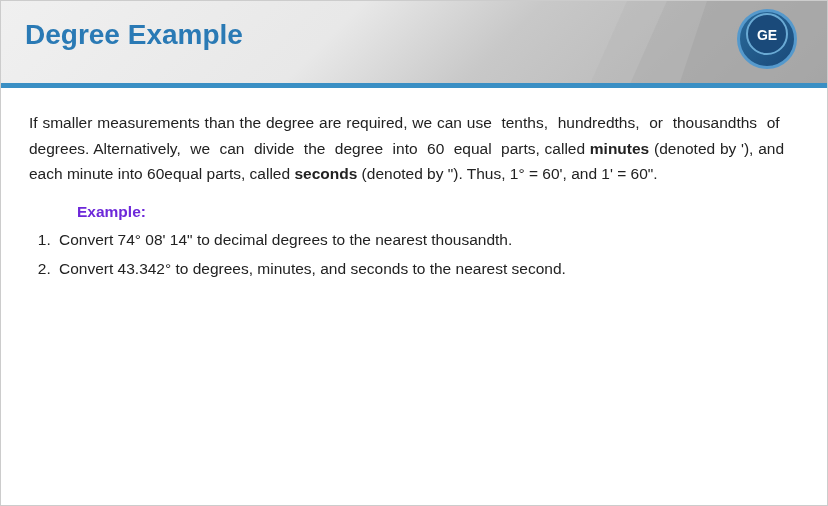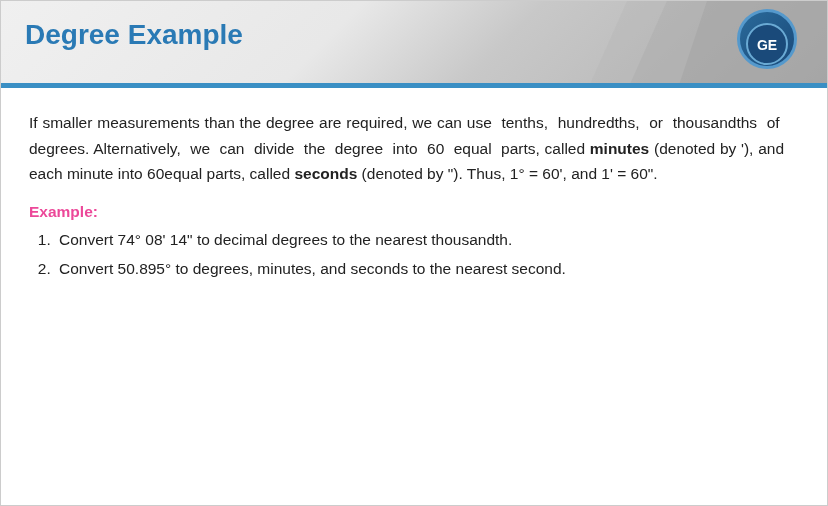--- a/index.html
+++ b/index.html
@@ -55,21 +55,21 @@
 
     .header-logo {
       position: absolute;
       right: 30px;
       top: 8px;
       width: 60px;
       height: 60px;
       border-radius: 50%;
       background: linear-gradient(135deg, #2a6a9a, #1a4a7a);
       display: flex;
-      align-items: flex-end;
+      align-items: flex-start;
       justify-content: center;
       border: 3px solid #5599cc;
       z-index: 10;
     }
 
     .title {
       font-size: 28px;
       font-weight: bold;
       color: #2a7ab5;
       position: relative;
@@ -98,21 +98,22 @@
 
     .example-section {
       display: flex;
       flex-direction: column;
       gap: 6px;
     }
 
     .example-title {
       font-size: 15.5px;
       font-weight: bold;
-      color: #ec4899;
+      color: #6d28d9;
+      margin-left: 48px;
     }
 
     .example-list {
       list-style: decimal;
       padding-left: 26px;
       display: flex;
       flex-direction: column;
       gap: 4px;
     }
 
@@ -161,18 +162,18 @@
       If smaller measurements than the degree are required, we can use&nbsp; tenths,&nbsp; hundredths,&nbsp; or&nbsp; thousandths&nbsp; of&nbsp; degrees. Alternatively,&nbsp; we&nbsp; can&nbsp; divide&nbsp; the&nbsp; degree&nbsp; into&nbsp; 60&nbsp; equal&nbsp; parts, called <strong>minutes</strong> (denoted by '), and each minute into 60equal parts, called <strong>seconds</strong> (denoted by "). Thus, 1° = 60', and 1' = 60".
     </p>
 
     <div class="example-section">
       <div class="example-title">Example:</div>
       <ol class="example-list">
         <li class="example-list-item">
           <span>Convert 74° 08' 14" to decimal degrees to the nearest thousandth.</span>
         </li>
         <li class="example-list-item">
-          <span>Convert 50.895° to degrees, minutes, and seconds to the nearest second.</span>
+          <span>Convert 43.342° to degrees, minutes, and seconds to the nearest second.</span>
         </li>
       </ol>
     </div>
   </div>
 </div>
 
 </body></html>

